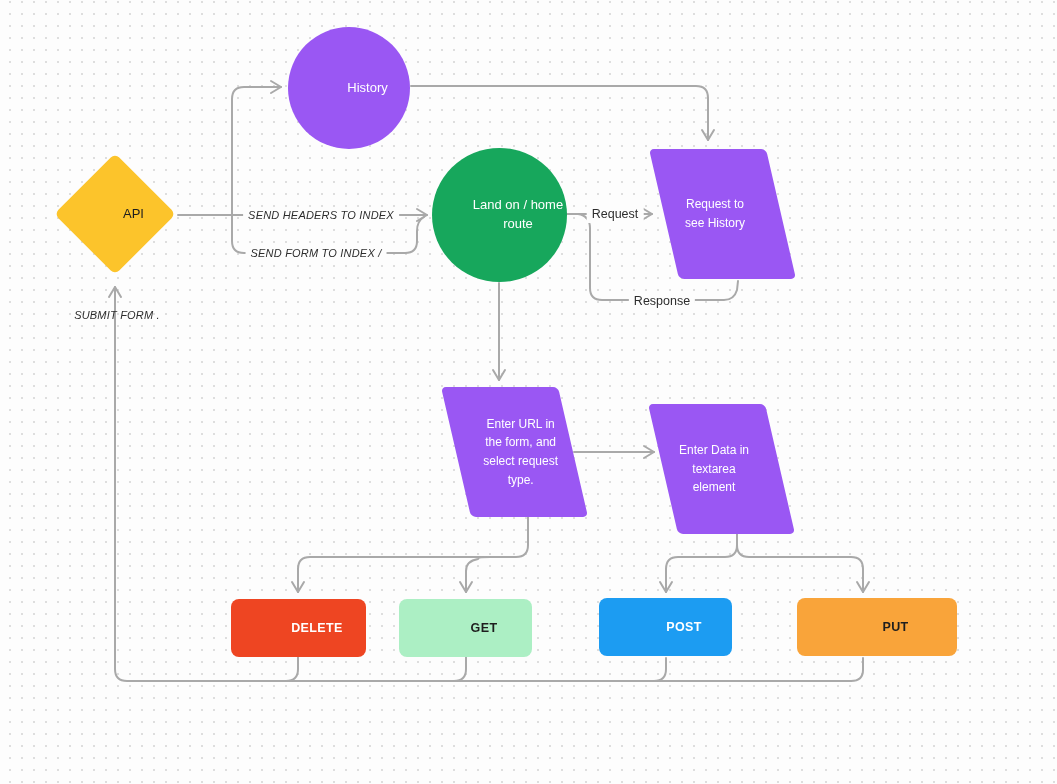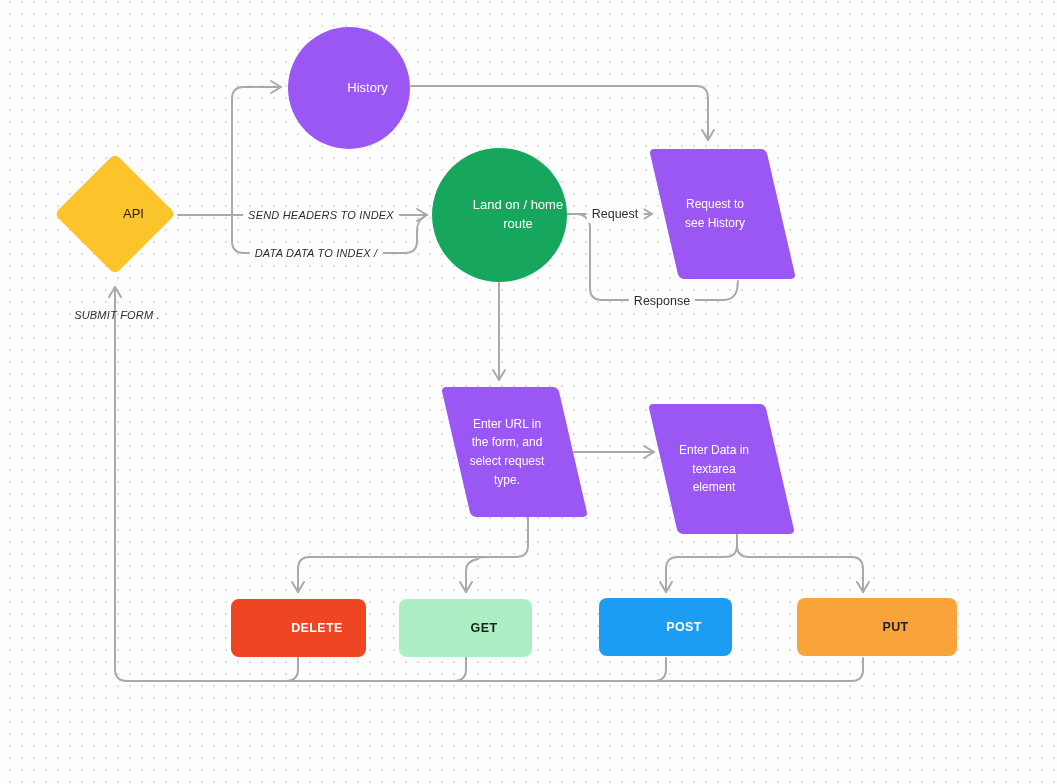--- a/index.html
+++ b/index.html
@@ -134,21 +134,21 @@
     <div class="para-bg" style="background-color: rgb(154, 87, 243);"></div>
     <div class="lbl text-light">Request to
 see History</div>
   </div>
 
   <div class="node circle text-light" style="left: 432px; top: 148px; width: 135px; height: 134px; background-color: rgb(23, 167, 92);">
     <div class="lbl">Land on / home
 route</div>
   </div>
 
-  <div class="node para-wrap" style="left:441px; top:387px;">
+  <div class="node para-wrap" style="left:441px; top:387px;justify-content:flex-end;">
     <div class="para-bg" style="background-color: rgb(154, 87, 243);"></div>
     <div class="lbl text-light">Enter URL in
 the form, and
 select request
 type.</div>
   </div>
 
   <div class="node para-wrap" style="left:648px; top:376px;margin-top:28px;">
     <div class="para-bg" style="background-color: rgb(154, 87, 243);"></div>
     <div class="lbl text-light">Enter Data in
@@ -163,18 +163,18 @@
     <div class="lbl">GET</div>
   </div>
   <div class="node box text-light" style="left: 599px; top: 598px; width: 133px; background-color: rgb(28, 156, 242);">
     <div class="lbl">POST</div>
   </div>
   <div class="node box text-dark" style="left: 797px; top: 598px; width: 160px; background-color: rgb(249, 164, 58);">
     <div class="lbl">PUT</div>
   </div>
 
   <div class="edge-label caps" style="left:321px; top:215px;">SEND HEADERS TO INDEX</div>
-  <div class="edge-label caps" style="left:316px; top:253px;">DATA DATA TO INDEX /</div>
+  <div class="edge-label caps" style="left:316px; top:253px;">SEND FORM TO INDEX /</div>
   <div class="edge-label word" style="left:615px; top:214px;">Request</div>
   <div class="edge-label word" style="left:662px; top:301px;">Response</div>
   <div class="edge-label caps bare" style="left:117px; top:315px;">SUBMIT FORM .</div>
 
 </div>
 
 </body></html>

